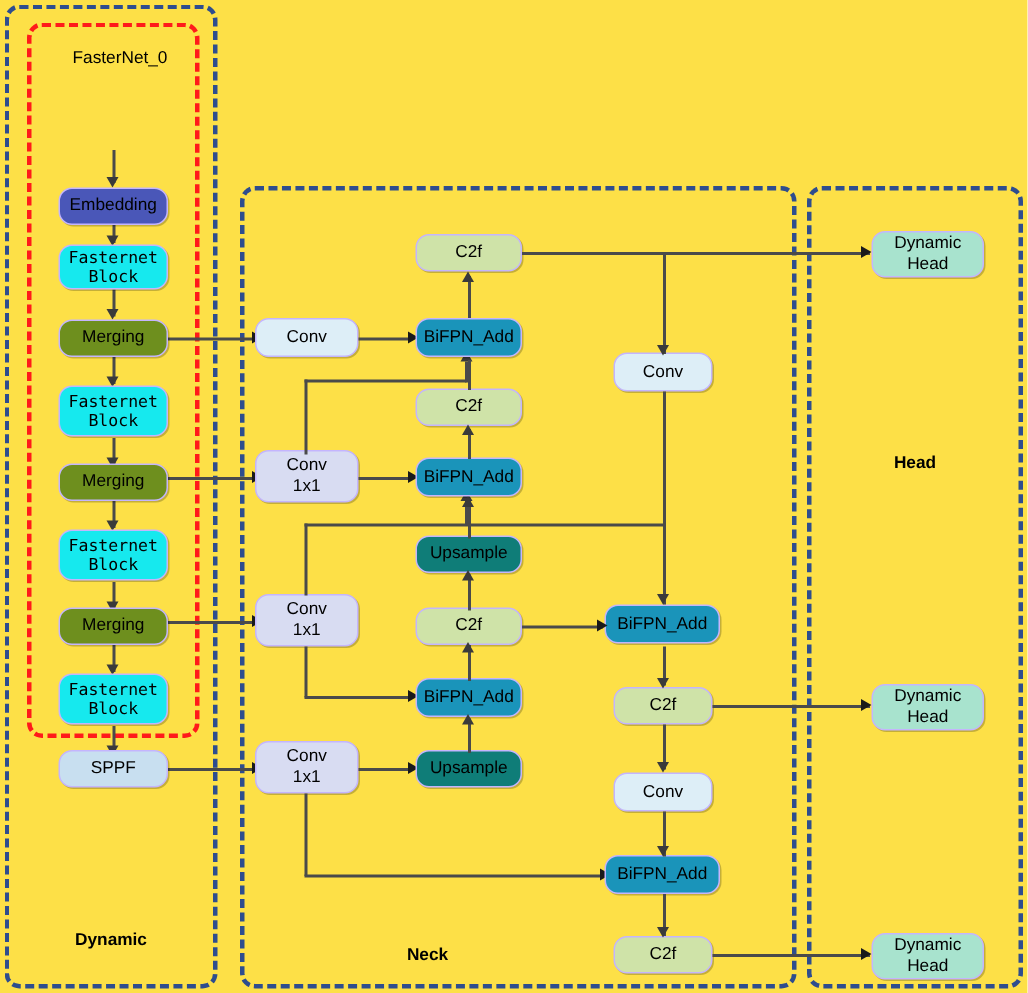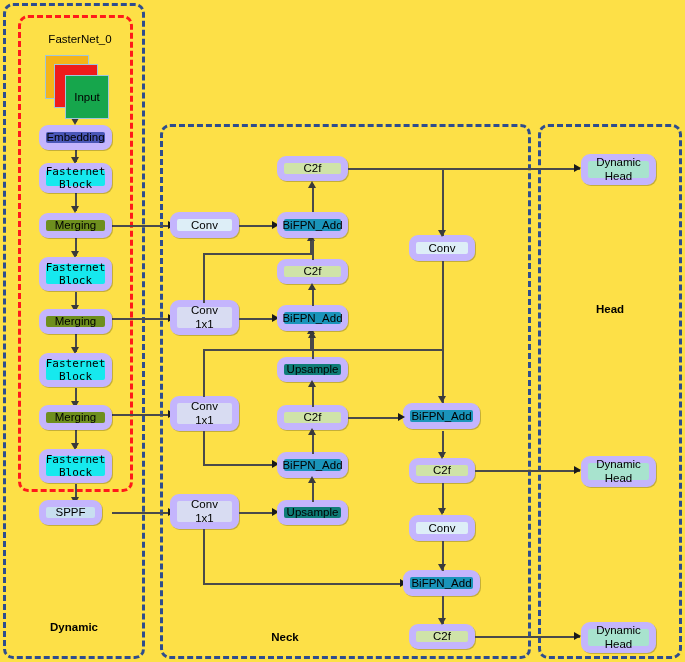--- a/index.html
+++ b/index.html
@@ -11,21 +11,21 @@
   .frame-backbone{border-width:3px;border-color:#2e4d8e;}
   .frame-fasternet{border-width:3px;border-color:#ff1a1a;}
   .frame-neck{border-width:3px;border-color:#2e4d8e;}
   .frame-head{border-width:3px;border-color:#2e4d8e;}
 
   .section-label{position:absolute;font-size:11.5px;font-weight:bold;color:#000;
      text-align:center;white-space:nowrap;}
   .group-title{position:absolute;font-size:11.5px;color:#000;white-space:nowrap;}
 
   
-  .node{position:absolute;box-sizing:border-box;border:7px solid #c4b5fd;border-radius:9px;
+  .node{position:absolute;box-sizing:border-box;border:1px solid #c4b5fd;border-radius:9px;
         display:flex;align-items:center;justify-content:center;text-align:center;
         font-size:11.5px;line-height:1.12;color:#000;
         box-shadow:1px 1px 0 rgba(0,0,0,0.22);}
   .node.two-line{line-height:1.2;}
   .mono{font-family:"DejaVu Sans Mono","Liberation Mono",monospace;font-size:11px;}
 
   
   .imgstack{position:absolute;}
   .imgsq{position:absolute;width:44px;height:44px;border:1px solid #9fc6dd;box-sizing:border-box;}
   .imgsq.s1{left:0;top:0;background:#f5b318;}
@@ -93,25 +93,20 @@
 
   <div class="ln lnh" style="left:112px;top:318px;width:58px;"></div>
   <div class="arw arw-r" style="left:168px;top:314px;"></div>
 
   <div class="ln lnh" style="left:112px;top:414px;width:58px;"></div>
   <div class="arw arw-r" style="left:168px;top:410px;"></div>
 
   <div class="ln lnh" style="left:112px;top:512px;width:58px;"></div>
   <div class="arw arw-r" style="left:168px;top:508px;"></div>
 
-  <div class="imgstack" style="left:45px;top:55px;width:64px;height:64px;">
-    <div class="imgsq s1"></div>
-    <div class="imgsq s2"></div>
-    <div class="imgsq s3">Input</div>
-  </div>
 
   <div class="node" style="left:39px;top:125px;width:73px;height:25px;background:#4a57b8;color:#000;">
     <span>Embedding</span>
   </div>
 
   <div class="node two-line mono" style="left:39px;top:163px;width:73px;height:30px;background:#16e9ee;flex-direction:column;">
     <span>Fasternet</span>
     <span>Block</span>
   </div>
 
@@ -135,21 +130,21 @@
 
   <div class="node" style="left:39px;top:405px;width:73px;height:25px;background:#6e8f1e;">
     <span>Merging</span>
   </div>
 
   <div class="node two-line mono" style="left:39px;top:449px;width:73px;height:34px;background:#16e9ee;flex-direction:column;">
     <span>Fasternet</span>
     <span>Block</span>
   </div>
 
-  <div class="node" style="left:39px;top:500px;width:63px;height:25px;background:#c8dff0;">
+  <div class="node" style="left:39px;top:500px;width:73px;height:25px;background:#c8dff0;">
     <span>SPPF</span>
   </div>
 
   <div class="node" style="left:170px;top:212px;width:69px;height:26px;background:#ddeef7;">
     <span>Conv</span>
   </div>
 
   <div class="node two-line" style="left:170px;top:300px;width:69px;height:35px;background:#d8dcf2;flex-direction:column;">
     <span>Conv</span>
     <span>1x1</span>

